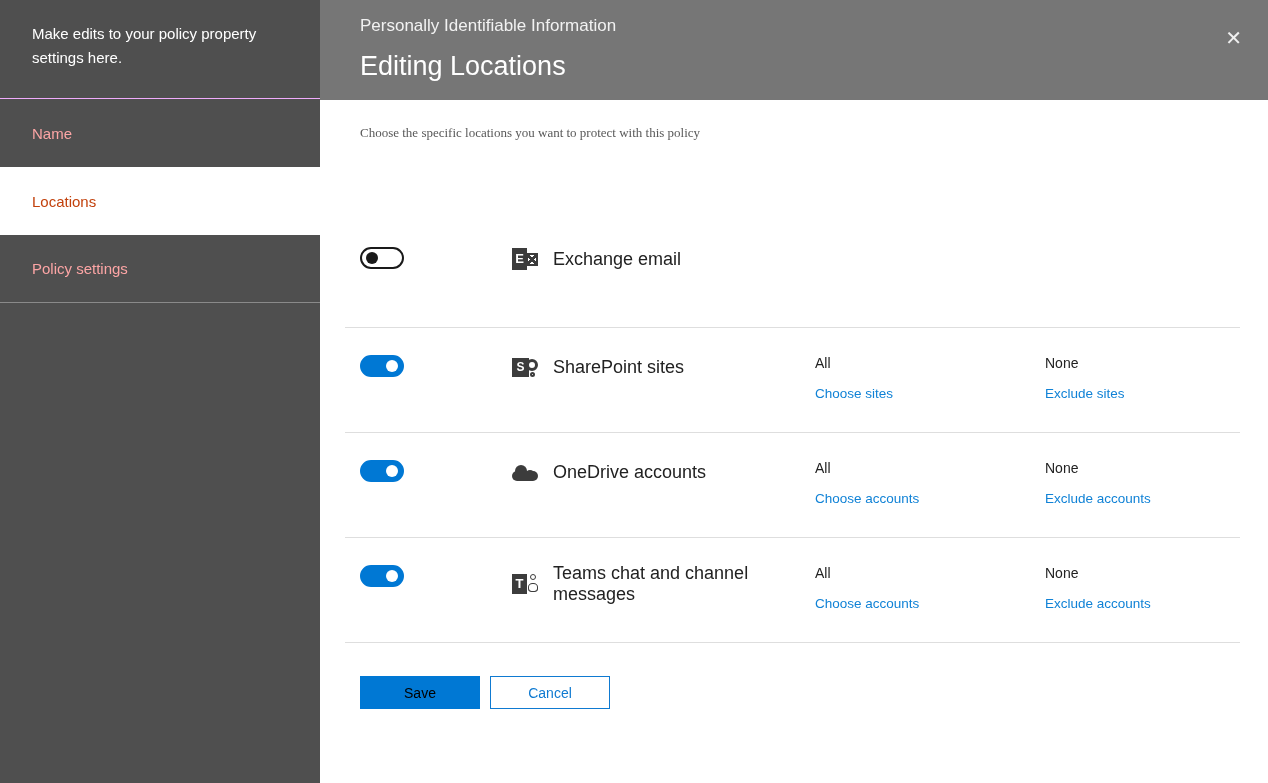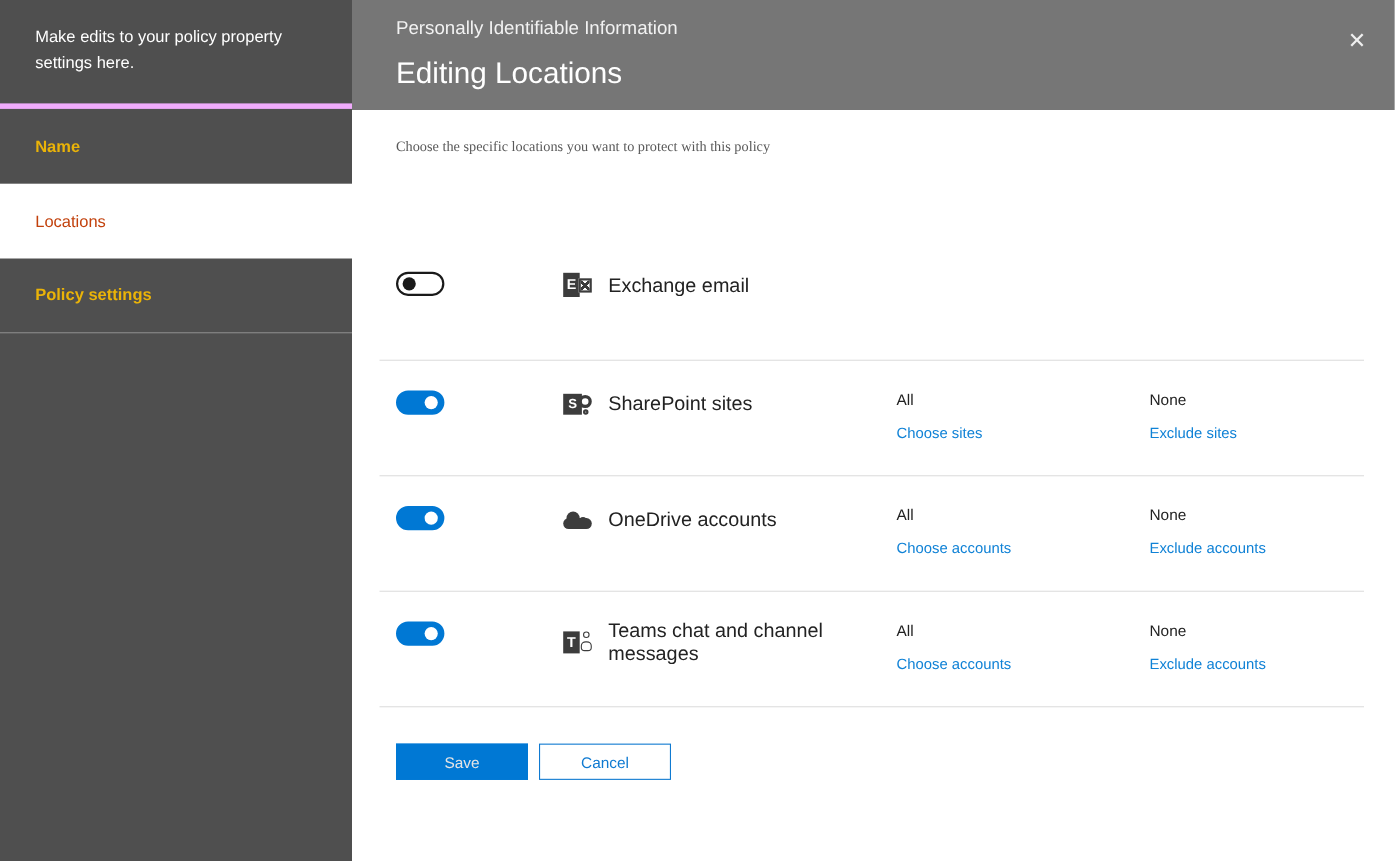--- a/index.html
+++ b/index.html
@@ -3,23 +3,23 @@
 <meta charset="utf-8">
 <style>
   * { margin:0; padding:0; box-sizing:border-box; }
   html,body { width:1268px; height:783px; overflow:hidden;
     font-family:"Liberation Sans", sans-serif; background:#fff; }
   .app { display:flex; width:1268px; height:783px; }
 
   
   .sidebar { width:320px; height:783px; background:#4f4f4f; flex:none; }
   .sidebar-intro { padding:22px 34px 24px 32px; color:#fff; font-size:15px;
-    line-height:24px; border-bottom:5px solid #f0abfc; min-height:99px; }
+    line-height:24px; border-bottom:1px solid #f0abfc; min-height:99px; }
   .nav-item { height:68px; display:flex; align-items:center; padding-left:32px;
-    color:#eab308; font-size:15px; font-weight:bold; cursor:pointer; }
+    color:#fca5a5; font-size:15px; font-weight:normal; cursor:pointer; }
   .nav-item.selected { background:#fff; color:#c2410c; font-weight:normal; }
   .nav-item.last { border-bottom:1px solid #8a8a8a; }
 
   
   .panel { flex:1; display:flex; flex-direction:column; }
   .panel-header { height:100px; background:#767676; position:relative;
     padding:14px 0 0 40px; flex:none; }
   .policy-name { color:#f2f2f2; font-size:17px; font-weight:300; margin-top:2px; }
   .page-title { color:#fff; font-size:27px; font-weight:400; margin-top:15px; }
   .close-btn { position:absolute; top:24px; right:22px; background:none; border:none;
@@ -78,21 +78,21 @@
   .tm-main { left:2px; top:4px; width:15px; height:20px; font-size:13px; line-height:20px; }
   .tm-head { position:absolute; right:4px; top:4px; width:6px; height:6px;
     border:1.5px solid #3c3c3c; border-radius:50%; }
   .tm-body { position:absolute; right:2px; top:13px; width:10px; height:9px;
     border:1.5px solid #3c3c3c; border-radius:45% 45% 35% 35%; }
 
   
   .actions { margin:33px 0 0 40px; display:flex; gap:10px; }
   .btn { width:120px; height:33px; font-size:14px; cursor:pointer;
     font-family:"Liberation Sans", sans-serif; }
-  .btn.primary { background:#0078d4; color:#e5e5e5; border:1px solid #0078d4; }
+  .btn.primary { background:#0078d4; color:#000000; border:1px solid #0078d4; }
   .btn.secondary { background:#fff; color:#0f7ad1; border:1px solid #0f7ad1; }
 </style>
 </head>
 <body>
 
 <div class="app">
 
   <aside class="sidebar">
     <div class="sidebar-intro">
       <p>Make edits to your policy property settings here.</p>

